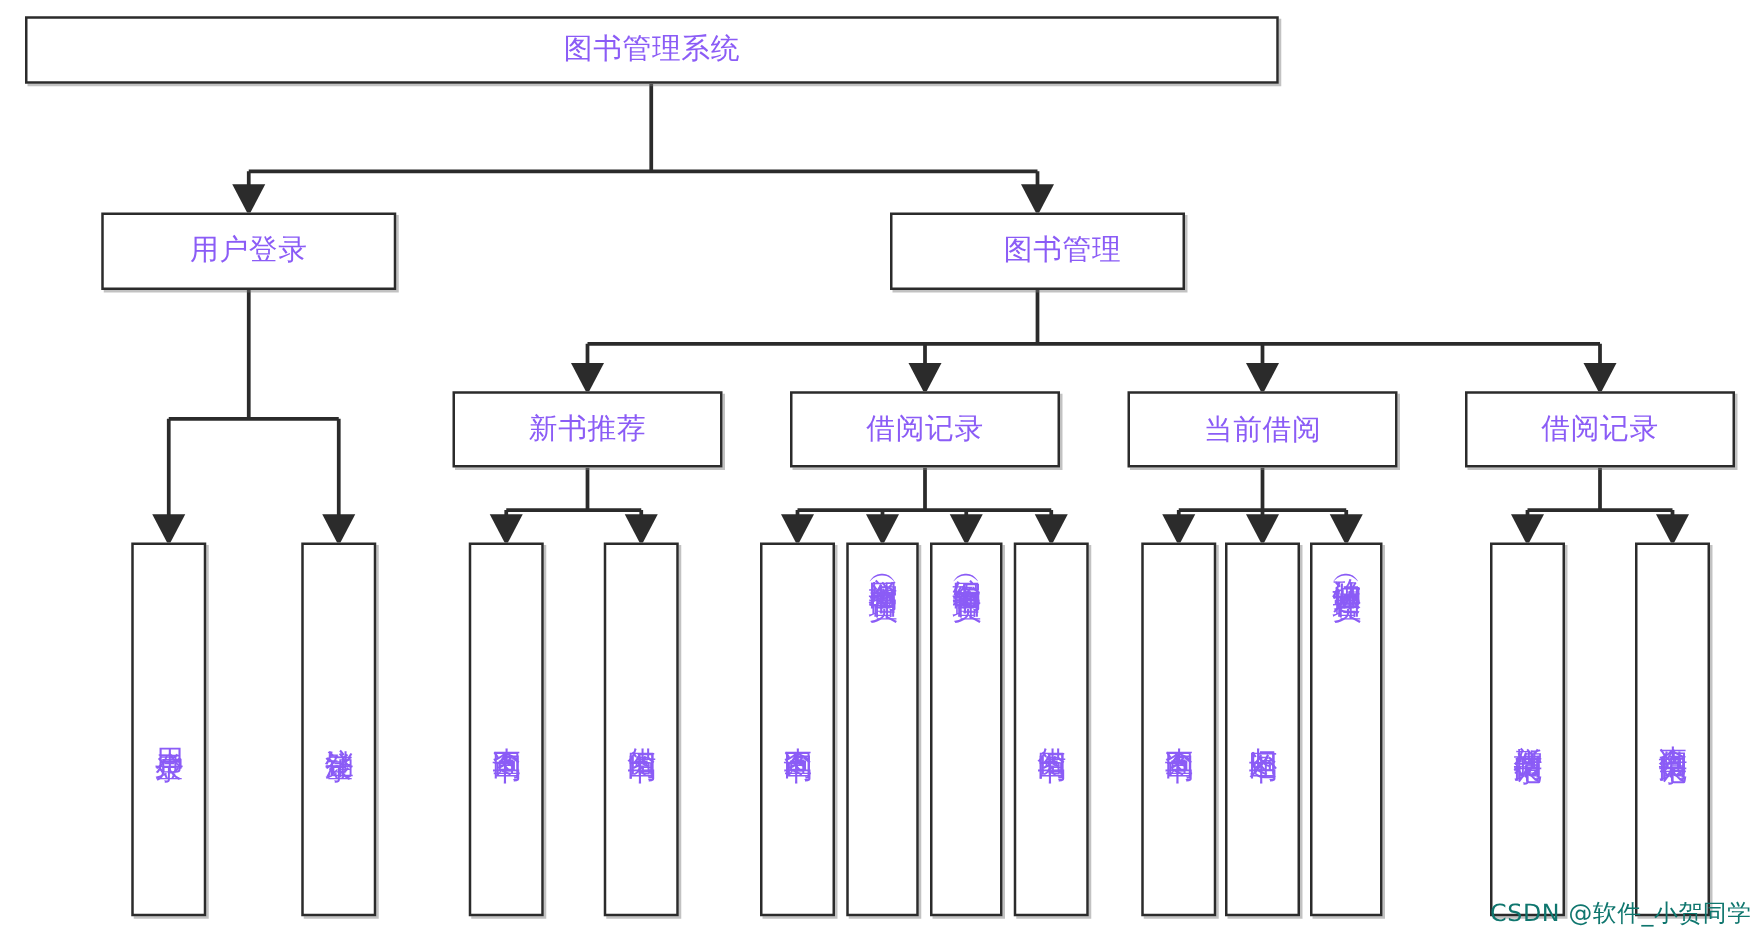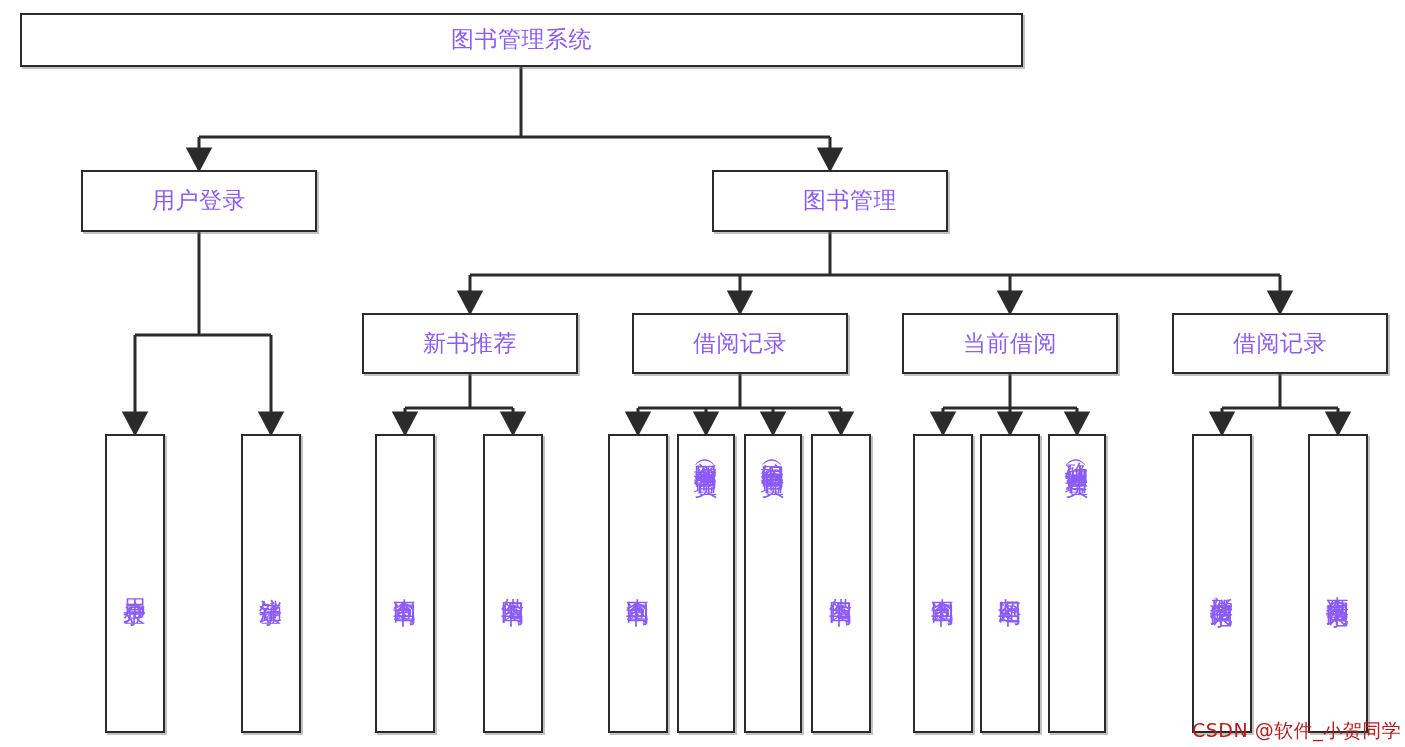--- a/index.html
+++ b/index.html
@@ -62,21 +62,21 @@
     line-height: 1.05;
     letter-spacing: 2px;
     white-space: pre;
   }
   .node.vertical.midset {
     align-items: center;
     padding-top: 0;
   }
   .watermark {
     position: absolute;
-    color: #b91c1c;
+    color: #0f766e;
     font-size: 19px;
     font-family: "DejaVu Sans", "Liberation Sans", sans-serif;
     white-space: nowrap;
     letter-spacing: 0.5px;
   }
 </style>
 </head>
 <body>
 
 <div id="canvas">

